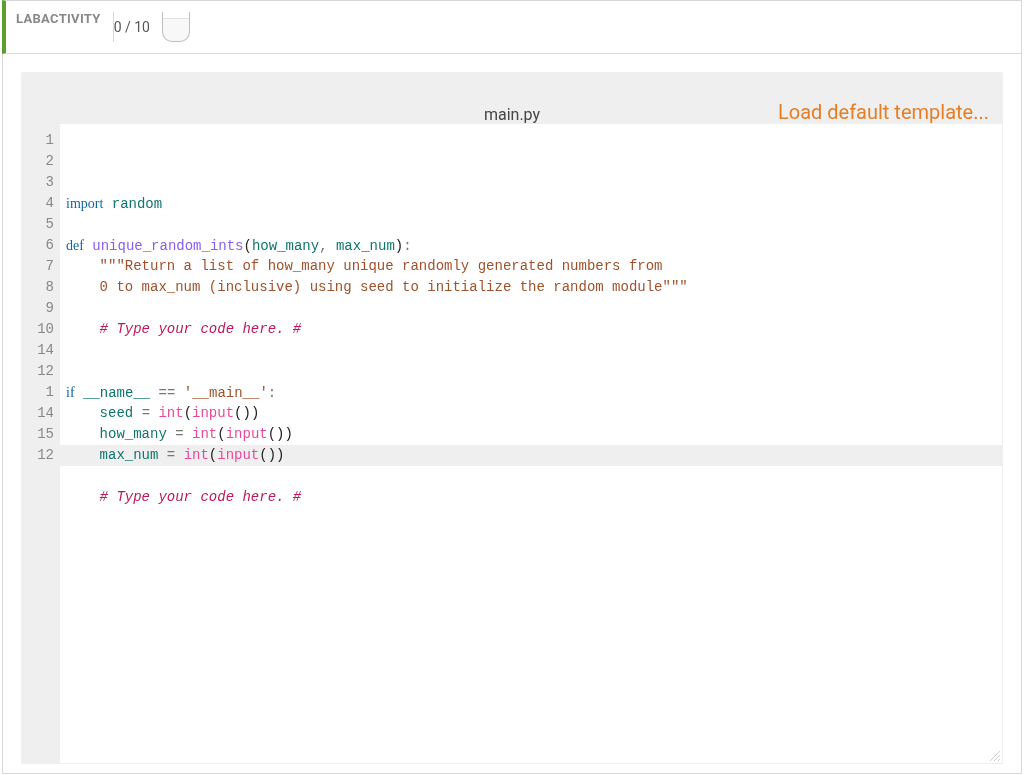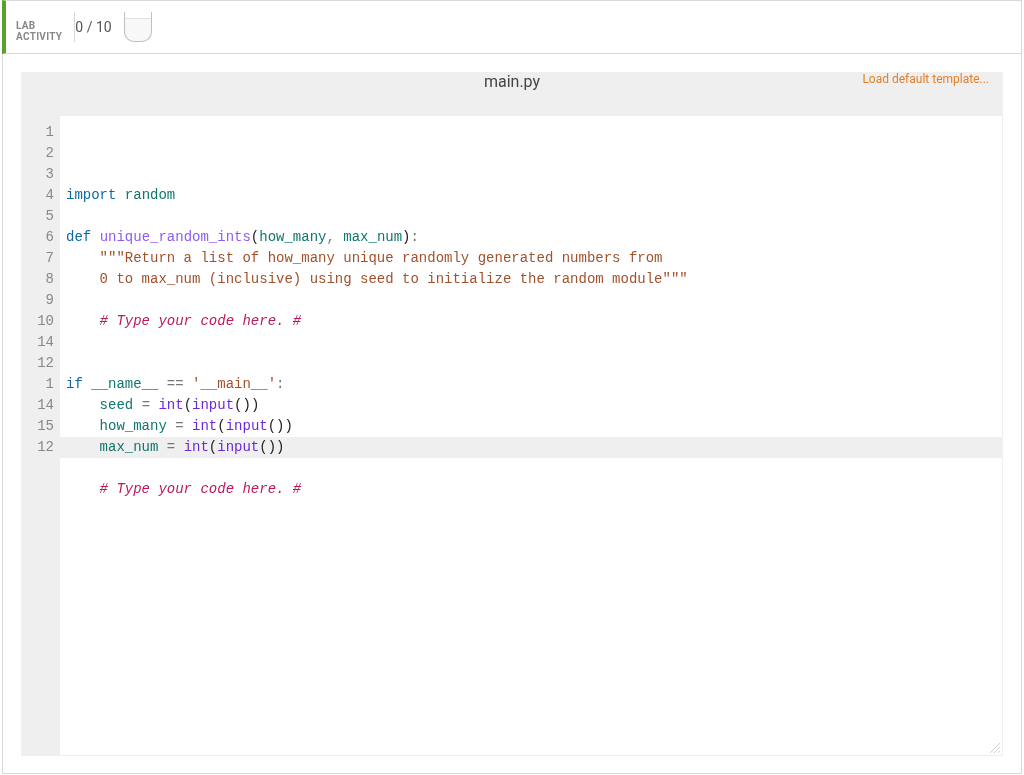--- a/index.html
+++ b/index.html
@@ -16,30 +16,30 @@
     border-top: 1px solid #d8d8d8;
     border-bottom: 1px solid #d8d8d8;
     display: flex;
     align-items: center;
     padding: 0 14px 0 10px;
     height: 54px;
     margin: 0 2px;
   }
   .label-stack {
     display: flex;
-    flex-direction: column;
+    flex-direction: row;
     color: #888;
-    font-size: 10px;
+    font-size: 13px;
     font-weight: 700;
     letter-spacing: 0.3px;
     line-height: 1.1;
     padding-right: 12px;
     border-right: 1px solid #d8d8d8;
     height: 30px;
-    justify-content: flex-end;
+    justify-content: space-between;
   }
   .title {
     padding-left: 14px;
     color: #555;
     font-size: 16px;
     flex: 1;
   }
   .score {
     color: #555;
     font-size: 14px;
@@ -65,38 +65,38 @@
   }
   .panel {
     border: 1px solid #d8d8d8;
     border-top: none;
     margin: 0 2px;
     padding: 18px 18px 6px 18px;
     height: 720px;
   }
   .filebar {
     background: #efefef;
-    height: 44px;
+    height: 52px;
     display: flex;
-    align-items: flex-start;
+    align-items: flex-end;
     position: relative;
     border-radius: 2px 2px 0 0;
   }
   .filename {
     position: absolute;
     left: 0; right: 0;
     text-align: center;
     color: #444;
     font-size: 16px;
   }
   .loadlink {
     margin-left: auto;
     padding-right: 14px;
     color: #e57e25;
-    font-size: 12px;
+    font-size: 20px;
     cursor: pointer;
   }
   .editor {
     border: 1px solid #efefef;
     border-top: none;
     height: 640px;
     display: flex;
     position: relative;
     font-family: "Menlo", "Consolas", "Courier New", monospace;
     font-size: 14px;
@@ -121,24 +121,24 @@
   }
   .code-line { height: 21px; }
   .active-line {
     position: absolute;
     left: 0; right: 0;
     height: 21px;
     background: #efefef;
     z-index: 0;
   }
   .code-content { position: relative; z-index: 1; }
-  .tok-kw { color: #0b6aa2; }
+  .tok-kw { color: #0b6aa2; font-family: Liberation Serif, serif; }
   .tok-name { color: #0f766e; }
   .tok-fn { color: #8b5cf6; }
-  .tok-builtin { color: #6d28d9; }
+  .tok-builtin { color: #ec4899; }
   .tok-paren { color: #222; }
   .tok-str { color: #a0522d; }
   .tok-com { color: #be185d; font-style: italic; }
   .tok-op { color: #777; }
   .resize-handle {
     position: absolute;
     right: 2px; bottom: 2px;
     width: 10px; height: 10px;
     opacity: 0.4;
   }

